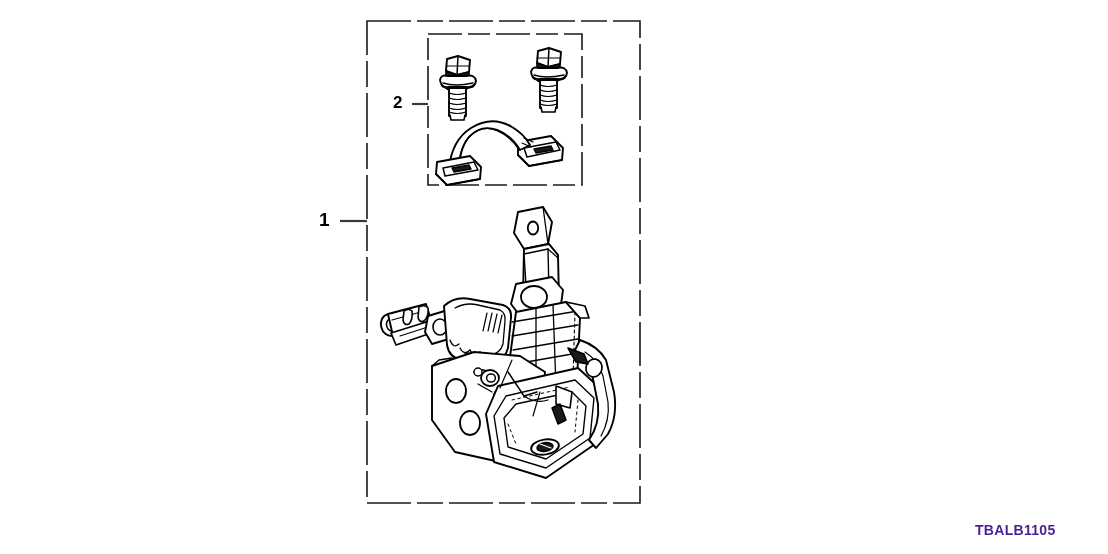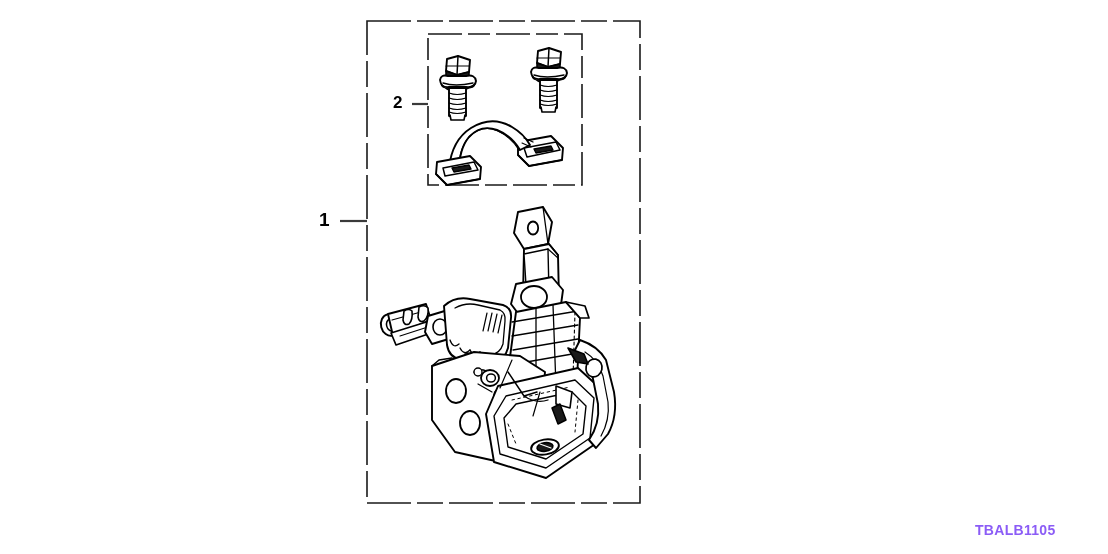--- a/index.html
+++ b/index.html
@@ -44,21 +44,21 @@
     font-size: 17px;
   }
   #diagram-code {
     position: absolute;
     left: 975px;
     top: 522px;
     font-family: "Liberation Sans", sans-serif;
     font-size: 14px;
     font-weight: bold;
     letter-spacing: 0.3px;
-    color: #8b5cf6;
+    color: #4c1d95;
     user-select: none;
   }
 </style>
 </head>
 <body>
 
 <div id="page">
 
   <svg id="diagram-svg" viewBox="0 0 1108 554">
 

